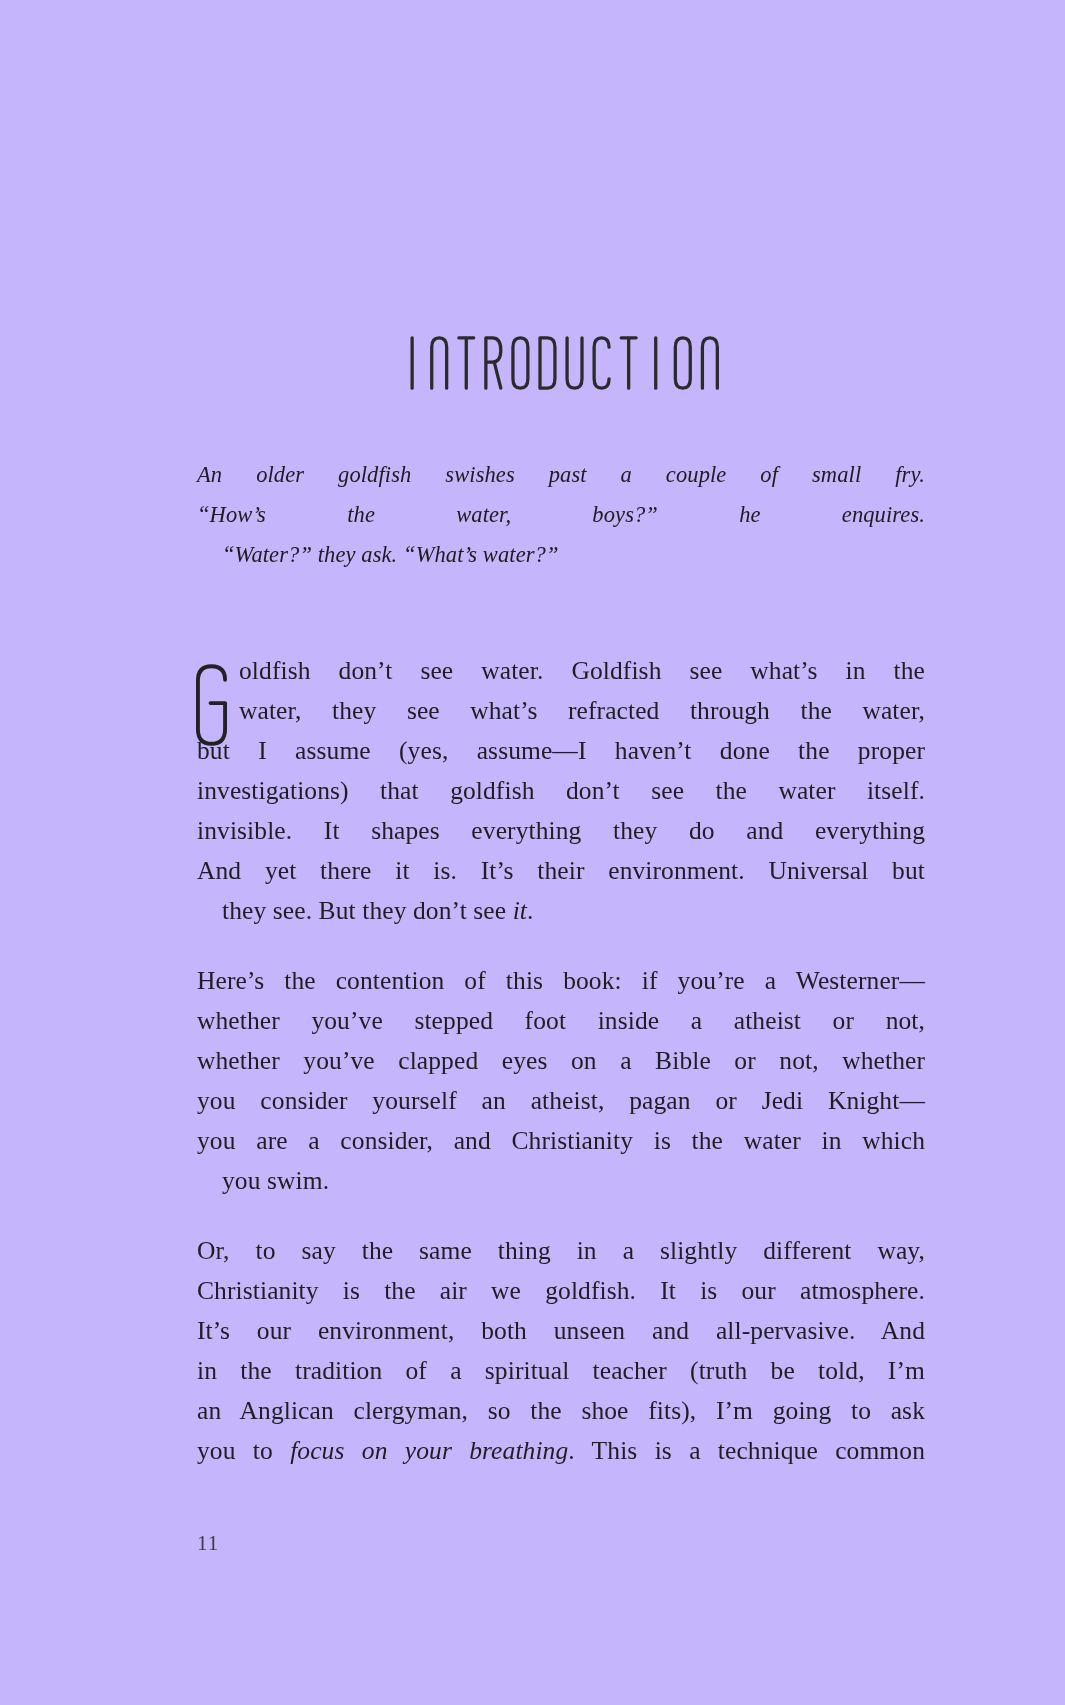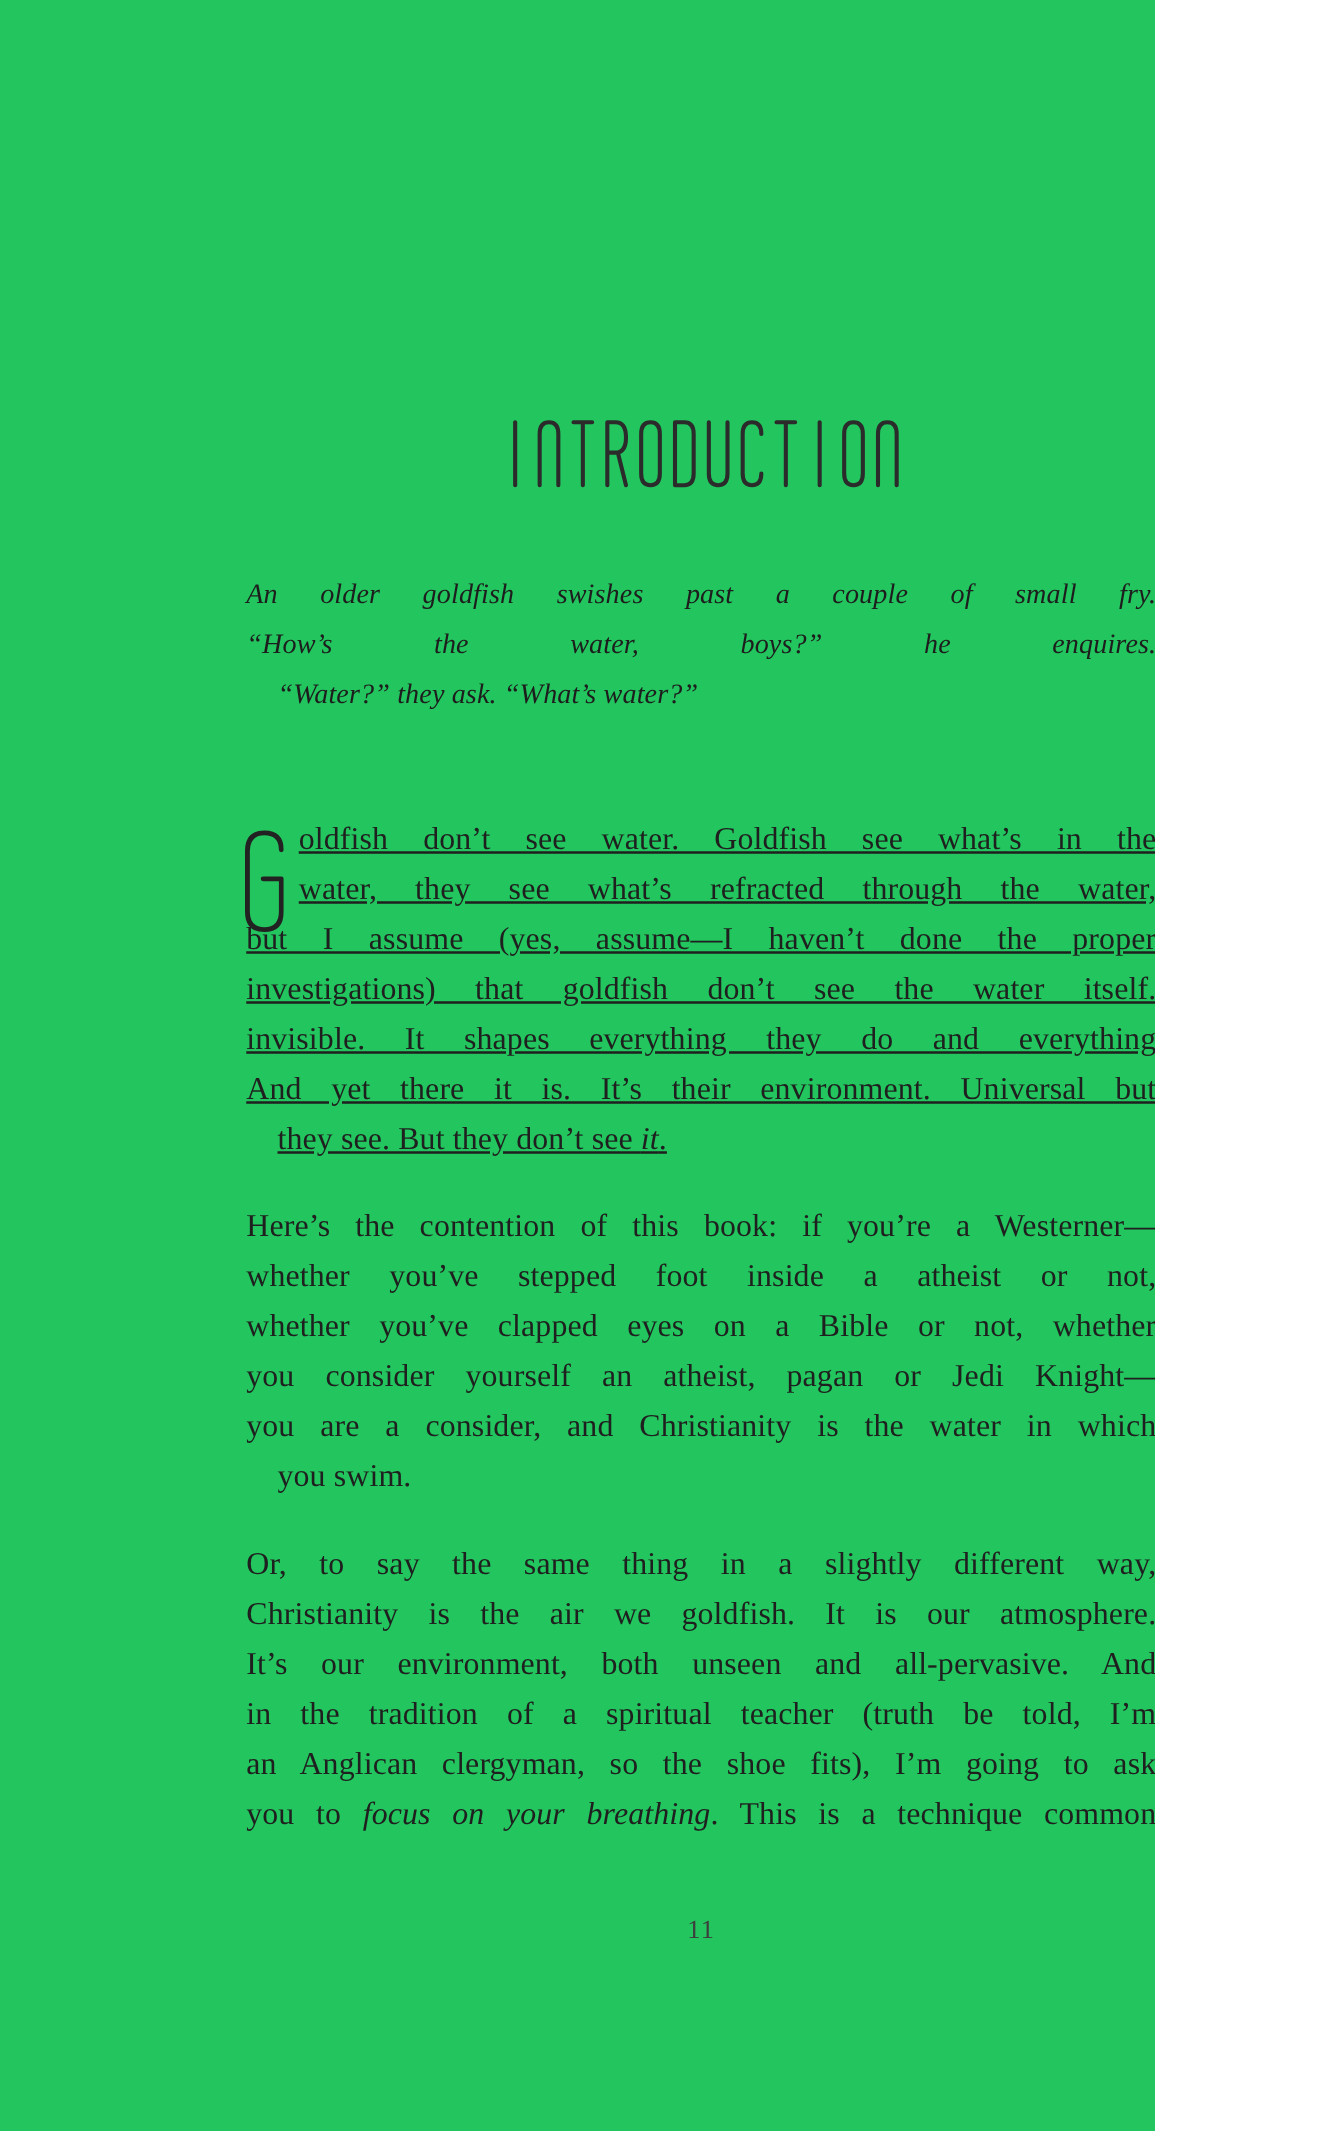--- a/index.html
+++ b/index.html
@@ -1,20 +1,20 @@
 <!DOCTYPE html>
 <html><head>
 <meta charset="utf-8">
 <style>
   html,body { margin:0; padding:0; background:#ffffff; }
   .page {
     position: relative;
-    width: 924px;
+    width: 1065px;
     height: 1705px;
-    background: #22c55e;
+    background: #c4b5fd;
     box-sizing: border-box;
     padding-top: 335px;
     font-family: "Liberation Serif", serif;
     color: #1d1d1d;
     overflow: hidden;
   }
   .column {
     margin-left: 197px;
     width: 728px;
   }
@@ -39,21 +39,21 @@
     color: #1d1d1d;
     letter-spacing: 0.1px;
   }
   
   .para {
     position: relative;
     font-size: 25.5px;
     letter-spacing: 0.1px;
     color: #1f1f1f;
   }
-  .para.first { margin-top: 76px; text-decoration: underline; }
+  .para.first { margin-top: 76px; }
   .para + .para { margin-top: 30px; }
   .line {
     line-height: 40px;
     text-align: justify;
     text-align-last: justify;
     text-justify: inter-word;
     white-space: normal;
   }
   .line.last {
     text-align: left;
@@ -61,21 +61,21 @@
     margin-left: 25px;
   }
   .line.ind { padding-left: 42px; }
   .dropcap {
     position: absolute;
     left: -1px;
     top: 13px;
   }
   .pagenum {
     margin-top: 57px;
-    text-align: center;
+    text-align: left;
     font-size: 21px;
     line-height: 30px;
     color: #3d3d3d;
     letter-spacing: 1px;
   }
 </style>
 </head>
 <body>
 
 <div class="page">

